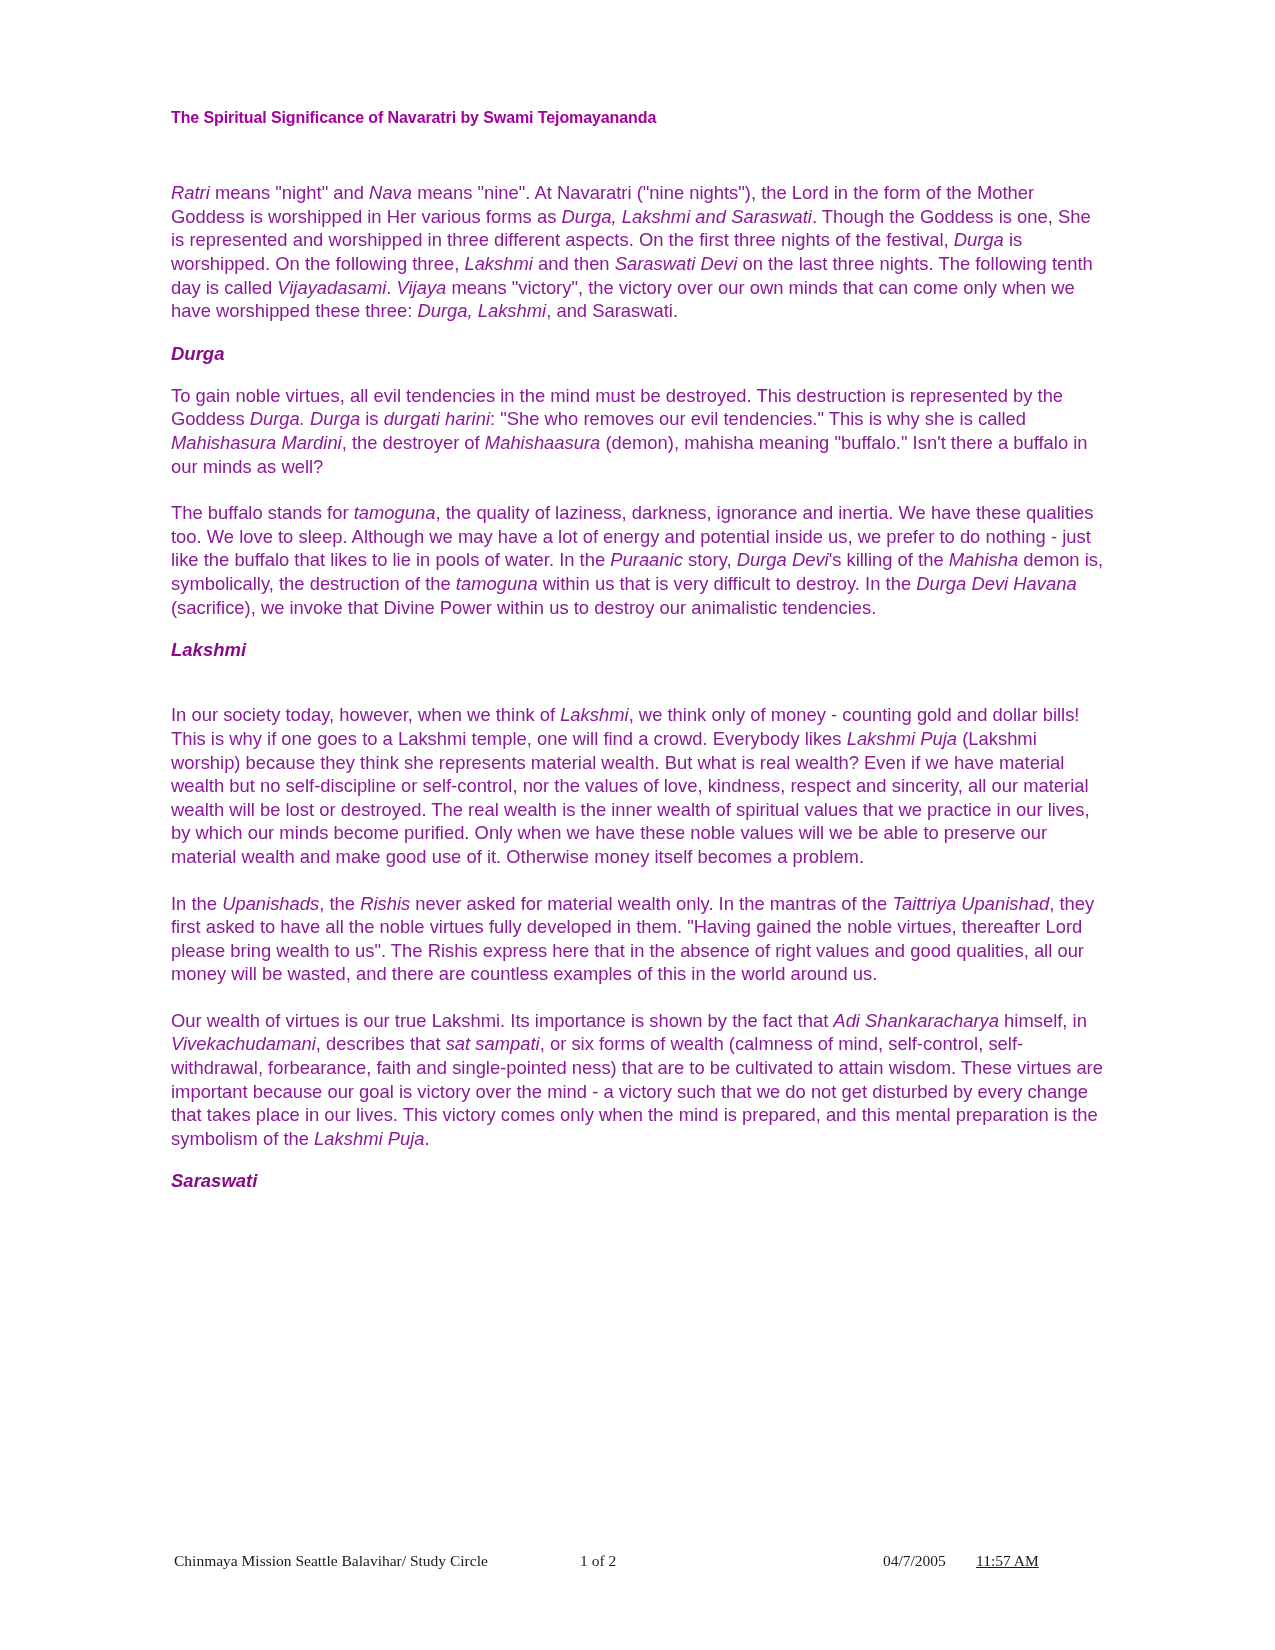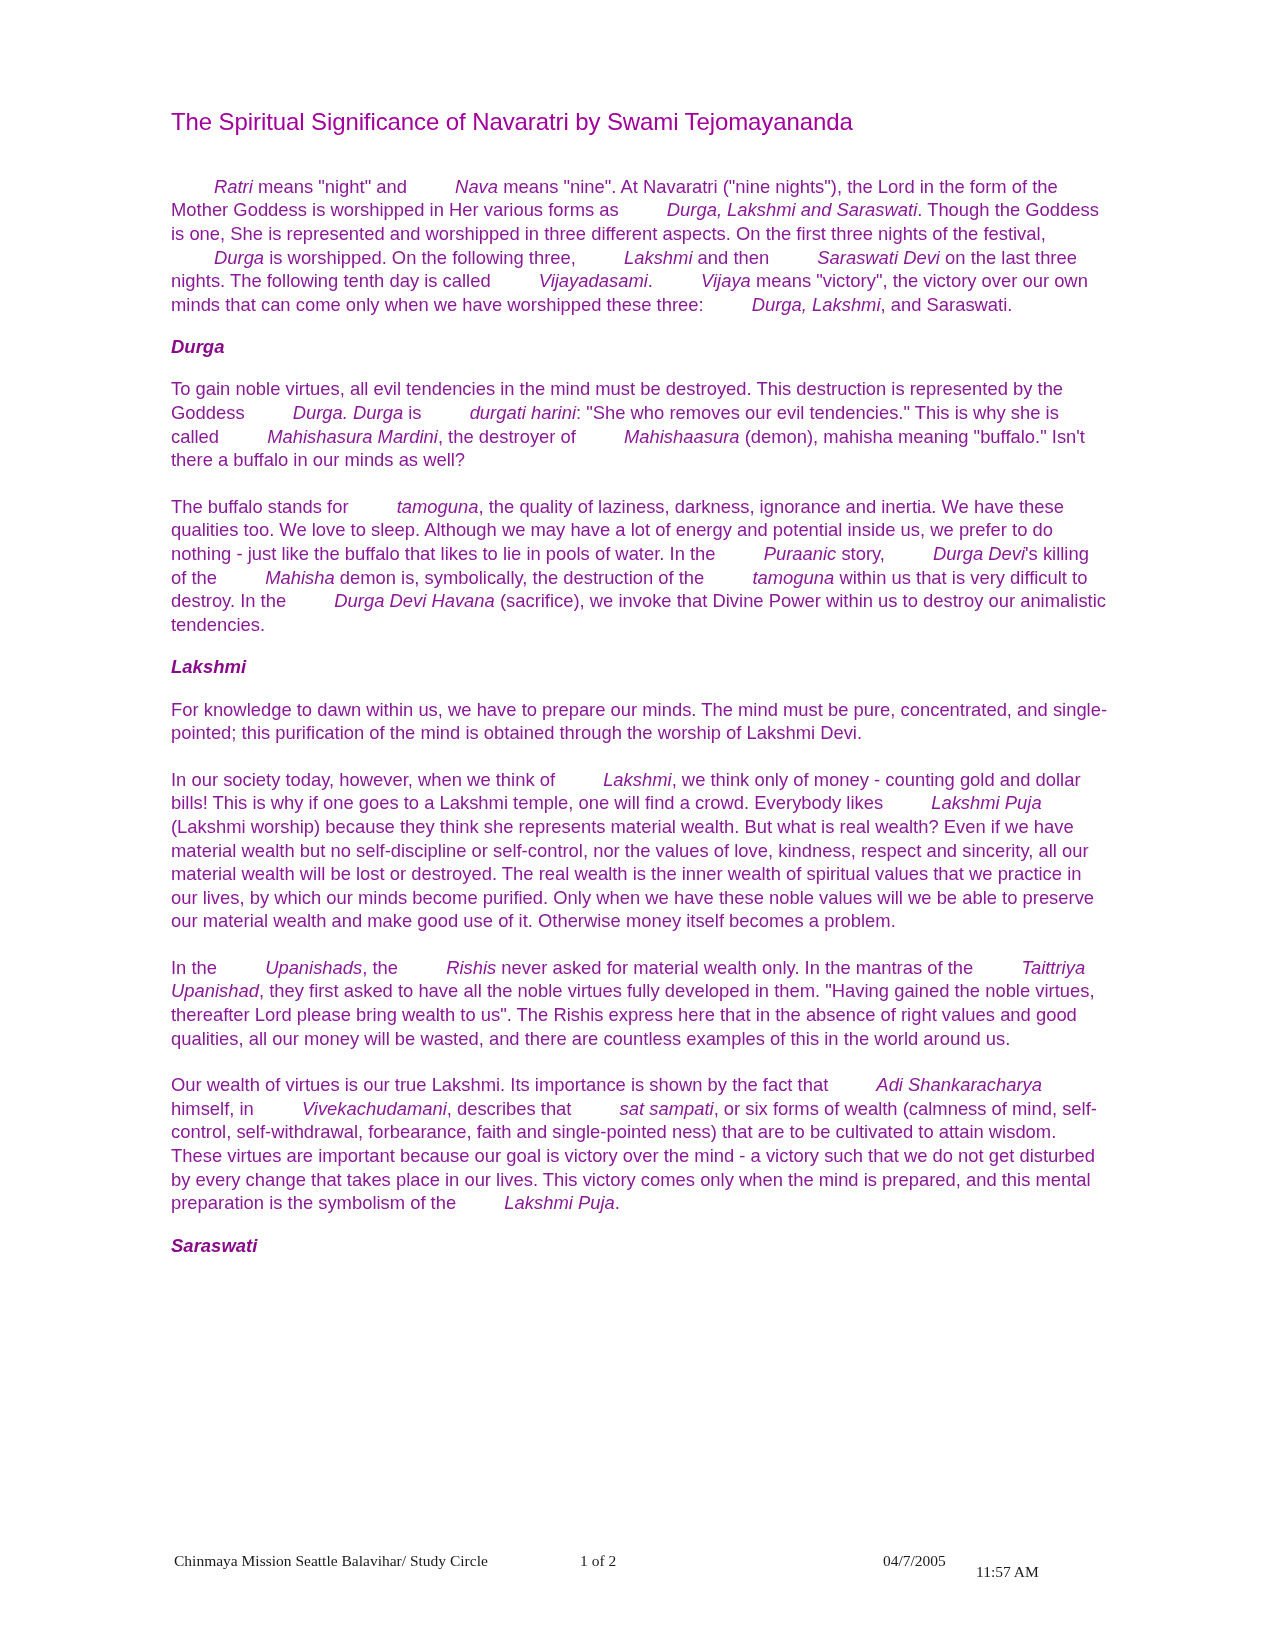--- a/index.html
+++ b/index.html
@@ -22,65 +22,64 @@
     height: 1650px;
     background: #ffffff;
   }
   .content {
     position: absolute;
     left: 171px;
     top: 108px;
     width: 938px;
   }
   .doc-title {
-    font-size: 24px;
-    font-weight: normal;
+    font-size: 16px;
+    font-weight: bold;
     color: #a3009c;
     letter-spacing: -0.1px;
-    margin: 0 0 0 0;
+    margin: 0 0 16px 0;
     line-height: 1.2;
   }
   .section-heading {
     font-size: 18.5px;
     font-weight: bold;
     font-style: italic;
     color: #8a0b8a;
     margin: 0;
     line-height: 1.25;
   }
   .para {
     font-size: 18.4px;
     color: #8a1a96;
     line-height: 23.6px;
     margin: 0;
     text-align: left;
   }
   .para i, .section-heading i {
     font-style: italic;
-    margin-left: 43px;
   }
   .gap-title-first { height: 38px; }
   .gap-para { height: 23px; }
   .gap-before-head { height: 19px; }
   .gap-after-head { height: 19px; }
 
   .footer {
     position: absolute;
     left: 171px;
     top: 1552px;
     width: 938px;
     font-family: "Liberation Serif", serif;
     font-size: 15.5px;
     color: #1a1a1a;
     white-space: nowrap;
   }
   .footer-left { position: absolute; left: 3px; top: 0; }
   .footer-page { position: absolute; left: 409px; top: 0; }
   .footer-right { position: absolute; left: 712px; top: 0; }
-  .footer-time { position: absolute; left: 805px; top: 11px; }
+  .footer-time { position: absolute; left: 805px; top: 0; text-decoration: underline; }
 </style>
 </head>
 <body>
 
 <div class="page">
 
   <div class="content">
 
     <h1 class="doc-title">The Spiritual Significance of Navaratri by Swami Tejomayananda</h1>
 
@@ -91,21 +90,20 @@
     <div id="sections-container">
         <div class="gap-before-head"></div>
         <h2 class="section-heading">Durga</h2>
         <div class="gap-after-head"></div>
         <p class="para">To gain noble virtues, all evil tendencies in the mind must be destroyed. This destruction is represented by the Goddess <i>Durga. Durga</i> is <i>durgati harini</i>: "She who removes our evil tendencies." This is why she is called <i>Mahishasura Mardini</i>, the destroyer of <i>Mahishaasura</i> (demon), mahisha meaning "buffalo." Isn't there a buffalo in our minds as well?</p>
         <div class="gap-para"></div>
         <p class="para">The buffalo stands for <i>tamoguna</i>, the quality of laziness, darkness, ignorance and inertia. We have these qualities too. We love to sleep. Although we may have a lot of energy and potential inside us, we prefer to do nothing - just like the buffalo that likes to lie in pools of water. In the <i>Puraanic</i> story, <i>Durga Devi</i>'s killing of the <i>Mahisha</i> demon is, symbolically, the destruction of the <i>tamoguna</i> within us that is very difficult to destroy. In the <i>Durga Devi Havana</i> (sacrifice), we invoke that Divine Power within us to destroy our animalistic tendencies.</p>
         <div class="gap-before-head"></div>
         <h2 class="section-heading">Lakshmi</h2>
         <div class="gap-after-head"></div>
-        <p class="para">For knowledge to dawn within us, we have to prepare our minds. The mind must be pure, concentrated, and single-pointed; this purification of the mind is obtained through the worship of Lakshmi Devi.</p>
         <div class="gap-para"></div>
         <p class="para">In our society today, however, when we think of <i>Lakshmi</i>, we think only of money - counting gold and dollar bills! This is why if one goes to a Lakshmi temple, one will find a crowd. Everybody likes <i>Lakshmi Puja</i> (Lakshmi worship) because they think she represents material wealth. But what is real wealth? Even if we have material wealth but no self-discipline or self-control, nor the values of love, kindness, respect and sincerity, all our material wealth will be lost or destroyed. The real wealth is the inner wealth of spiritual values that we practice in our lives, by which our minds become purified. Only when we have these noble values will we be able to preserve our material wealth and make good use of it. Otherwise money itself becomes a problem.</p>
         <div class="gap-para"></div>
         <p class="para">In the <i>Upanishads</i>, the <i>Rishis</i> never asked for material wealth only. In the mantras of the <i>Taittriya Upanishad</i>, they first asked to have all the noble virtues fully developed in them. "Having gained the noble virtues, thereafter Lord please bring wealth to us". The Rishis express here that in the absence of right values and good qualities, all our money will be wasted, and there are countless examples of this in the world around us.</p>
         <div class="gap-para"></div>
         <p class="para">Our wealth of virtues is our true Lakshmi. Its importance is shown by the fact that <i>Adi Shankaracharya</i> himself, in <i>Vivekachudamani</i>, describes that <i>sat sampati</i>, or six forms of wealth (calmness of mind, self-control, self-withdrawal, forbearance, faith and single-pointed ness) that are to be cultivated to attain wisdom. These virtues are important because our goal is victory over the mind - a victory such that we do not get disturbed by every change that takes place in our lives. This victory comes only when the mind is prepared, and this mental preparation is the symbolism of the <i>Lakshmi Puja</i>.</p>
         <div class="gap-before-head"></div>
         <h2 class="section-heading">Saraswati</h2>
         <div class="gap-after-head"></div>
       </div>

